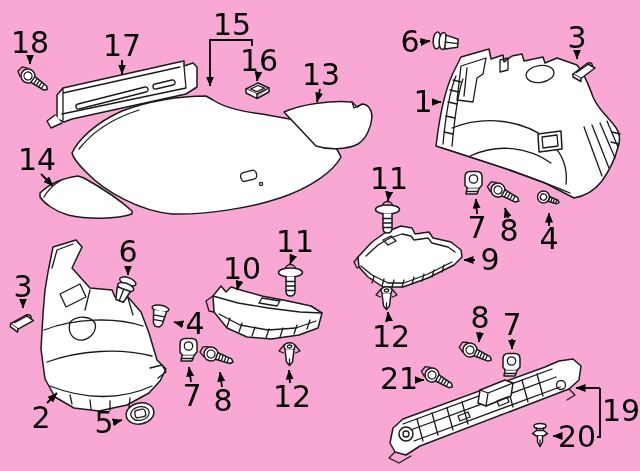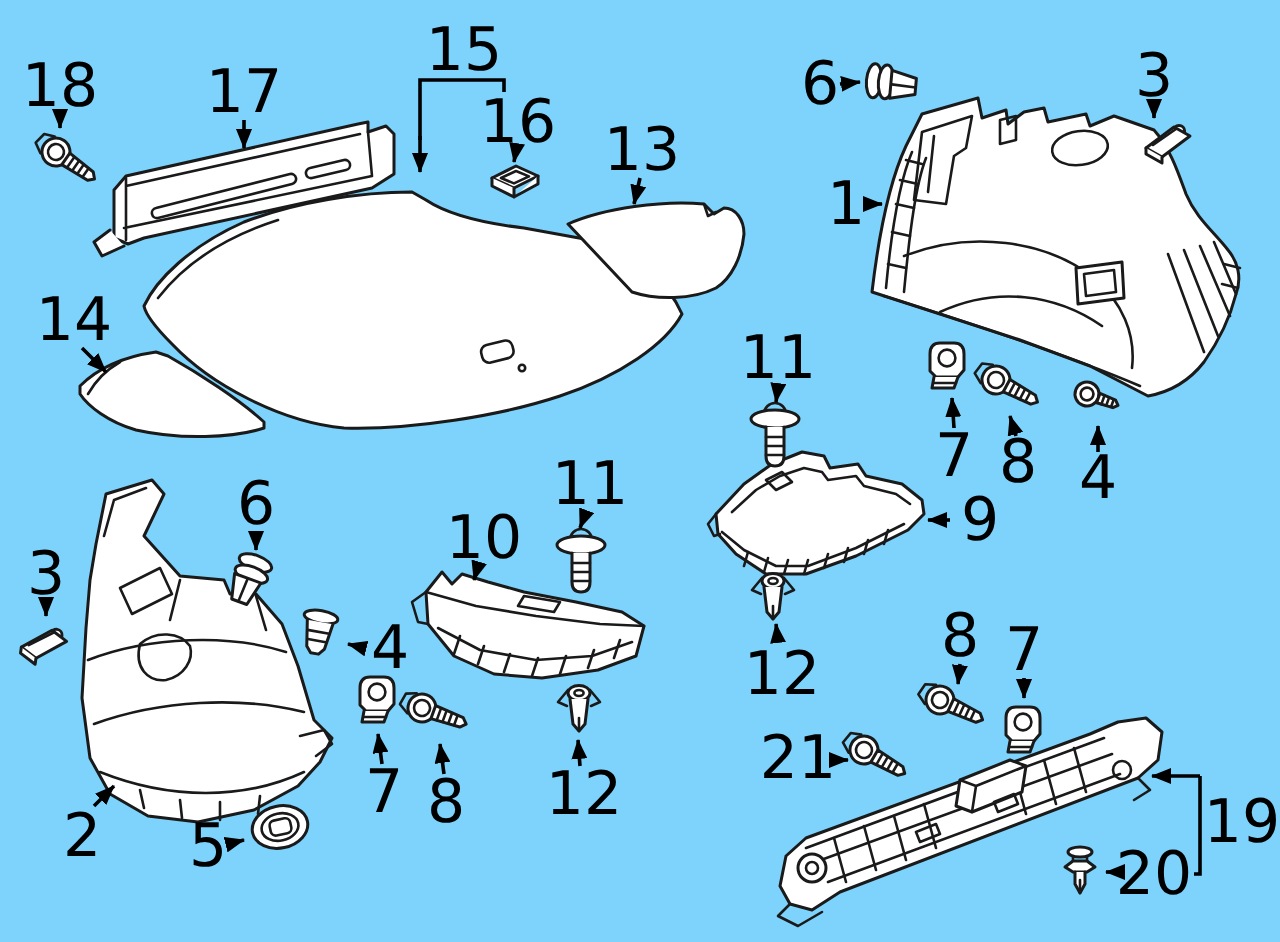--- a/index.html
+++ b/index.html
@@ -1,16 +1,16 @@
 <!DOCTYPE html>
 <html><head>
 <meta charset="utf-8">
 <style>
   html,body{margin:0;padding:0;background:#fff;}
-  .stage{width:640px;height:471px;background:#7dd3fc;position:relative;overflow:hidden;}
+  .stage{width:640px;height:471px;background:#f9a8d4;position:relative;overflow:hidden;}
   svg{display:block;}
   .part{fill:#fff;stroke:#1a1a1a;stroke-width:1.5;stroke-linejoin:round;stroke-linecap:round;}
   .ln{fill:none;stroke:#1a1a1a;stroke-width:1.3;stroke-linejoin:round;stroke-linecap:round;}
   .leader{fill:none;stroke:#000;stroke-width:1.8;stroke-linecap:butt;}
   .lbl{font-family:"DejaVu Sans",sans-serif;font-size:30px;fill:#000;text-anchor:middle;}
 </style>
 </head>
 <body>
 
 <div class="stage">

